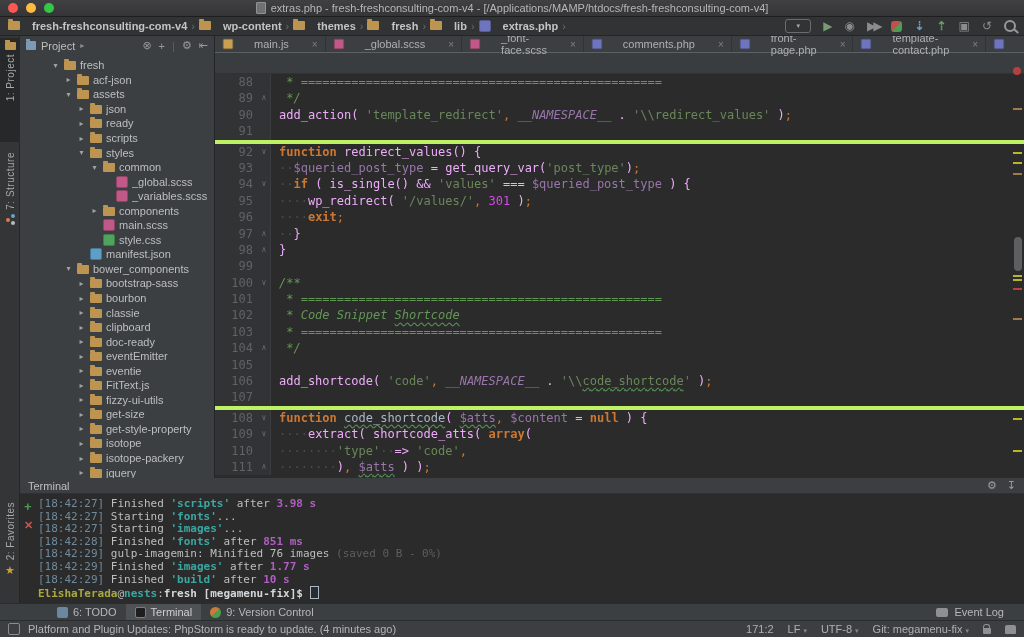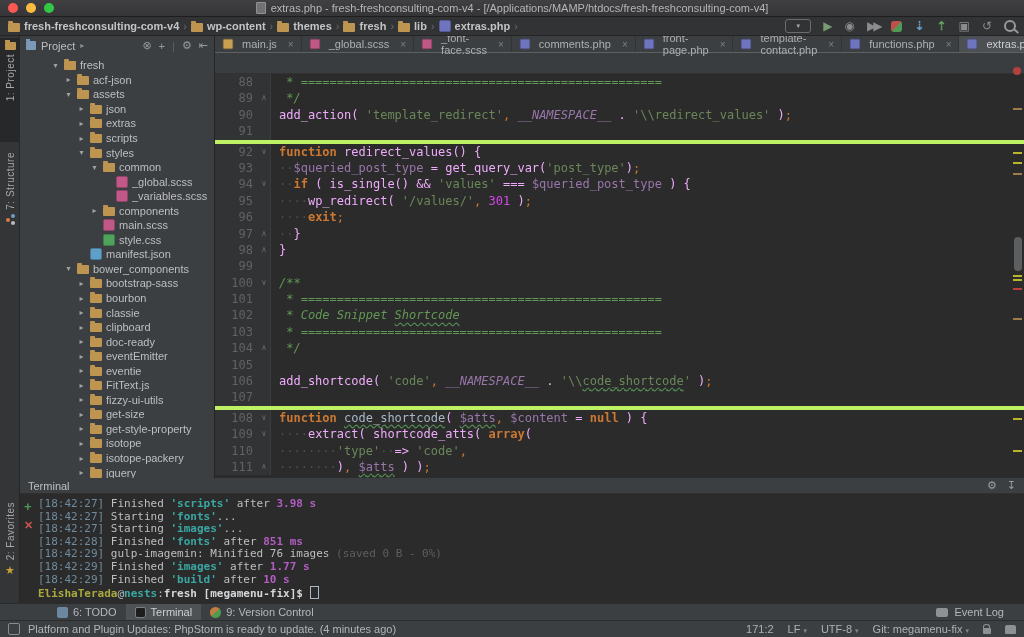--- a/index.html
+++ b/index.html
@@ -11,21 +11,21 @@
     border-bottom:1px solid #1E1E1E;display:flex;align-items:center;justify-content:center;
     font-size:11px;color:#B4B6B8;box-sizing:border-box}
   .traffic{position:absolute;left:8px;top:3px;display:flex;gap:8px}
   .tl{width:10px;height:10px;border-radius:50%}
   .tl-r{background:#FC5753}.tl-y{background:#FDBC40}.tl-g{background:#33C748}
   .doc-ic{display:inline-block;width:8px;height:10px;border:1px solid #909294;border-radius:1px;margin-right:5px;background:#6F7173}
   
   #toolbar{left:0;top:17px;width:1024px;height:19px;background:#313335;border-bottom:1px solid #252525;
     display:flex;align-items:center;padding:0 8px;box-sizing:border-box}
   #breadcrumbs{display:flex;align-items:center;font-size:11px;font-weight:bold;color:#C2C4C6;white-space:nowrap}
-  .bc-item{display:flex;align-items:flex-end;gap:4px}
+  .bc-item{display:flex;align-items:flex-start;gap:12px}
   .bc-sep{color:#6B6D6F;margin:0 4px;font-weight:normal}
   #toolbar-actions{margin-left:auto;display:flex;align-items:center;gap:12px;font-size:12px;color:#9FA1A3}
   .run-combo{width:24px;height:12px;border:1px solid #6A6C6E;border-radius:3px;display:flex;
     align-items:center;justify-content:center;font-size:7px;color:#A8AAAC}
   .ti{line-height:1}
   .ti-run{color:#7A9A74}.ti-debug{color:#8A8C8E}.ti-cov{color:#8A8C8E;letter-spacing:-3px}
   .ti-gulp{width:11px;height:11px;border-radius:3px;background:linear-gradient(135deg,#C0504C 45%,#4F9B55 55%)}
   .ti-vcsdown{color:#6C9BC4;font-weight:bold}.ti-vcsup{color:#62A562;font-weight:bold}
   .ti-changes,.ti-undo{color:#8A8C8E}
   .search-i{width:8px;height:8px;border:2px solid #97999B;border-radius:50%;position:relative;display:inline-block}
@@ -57,21 +57,21 @@
   .ic-folder{width:12px;height:9px;background:#BE9550;border-radius:1px;margin-top:1px}
   .ic-folder::before{content:"";position:absolute;top:-2px;left:0;width:5px;height:2px;background:#BE9550;border-radius:1px 1px 0 0}
   .ic-php{width:12px;height:12px;background:#6E74BE;border-radius:2px;border:1px solid #565B96;box-sizing:border-box}
   .ic-js{width:12px;height:12px;background:#C9A052;border-radius:2px;border:1px solid #9A7A3C;box-sizing:border-box}
   .ic-scss{width:12px;height:12px;background:#C05888;border-radius:2px;border:1px solid #944368;box-sizing:border-box}
   .ic-css{width:12px;height:12px;background:#4FA35C;border-radius:2px;border:1px solid #3C7E46;box-sizing:border-box}
   .ic-json{width:12px;height:12px;background:#5F9EC6;border-radius:2px;border:1px solid #477A99;box-sizing:border-box}
   
   #editor{left:215px;top:36px;width:809px;height:442px;background:#2B2B2B;overflow:hidden}
   #tabs{height:17px;background:#3C3F41;display:flex;border-bottom:1px solid #5E6163;box-sizing:border-box}
-  .tab{display:flex;align-items:center;gap:8px;padding:0 7px;font-size:11px;color:#AEB0B2;
+  .tab{display:flex;align-items:center;gap:20px;padding:0 7px;font-size:11px;color:#AEB0B2;
     border-right:1px solid #313436;cursor:default}
   .tab .fic{transform:scale(.85)}
   .tab.active{background:#4C5052;color:#CCCED0}
   .tab-close{color:#7E8082;font-size:10px;margin-left:3px}
   #band{height:20px;background:#3A3D3F;border-bottom:1px solid #303234}
   #code{position:relative;font-family:"DejaVu Sans Mono",monospace;font-size:12px}
   .code-row{display:flex;height:16.4px;line-height:16.4px;white-space:pre}
   .code-row.sep{border-top:4px solid #bef264}
   .gut{width:38px;flex:none;text-align:right;padding-right:5px;color:#606366;background:#313335}
   .fold{width:12px;flex:none;background:#313335;border-right:1px solid #3A3D3F;color:#6A6D6F;
@@ -244,21 +244,21 @@
         <span class="tree-label">assets</span>
       </div>
       <div class="tree-row" style="padding-left: 57px;">
         <span class="tree-arrow">▸</span>
         <span class="fic ic-folder"></span>
         <span class="tree-label">json</span>
       </div>
       <div class="tree-row" style="padding-left: 57px;">
         <span class="tree-arrow">▸</span>
         <span class="fic ic-folder"></span>
-        <span class="tree-label">extras</span>
+        <span class="tree-label">ready</span>
       </div>
       <div class="tree-row" style="padding-left: 57px;">
         <span class="tree-arrow">▸</span>
         <span class="fic ic-folder"></span>
         <span class="tree-label">scripts</span>
       </div>
       <div class="tree-row" style="padding-left: 57px;">
         <span class="tree-arrow">▾</span>
         <span class="fic ic-folder"></span>
         <span class="tree-label">styles</span>

